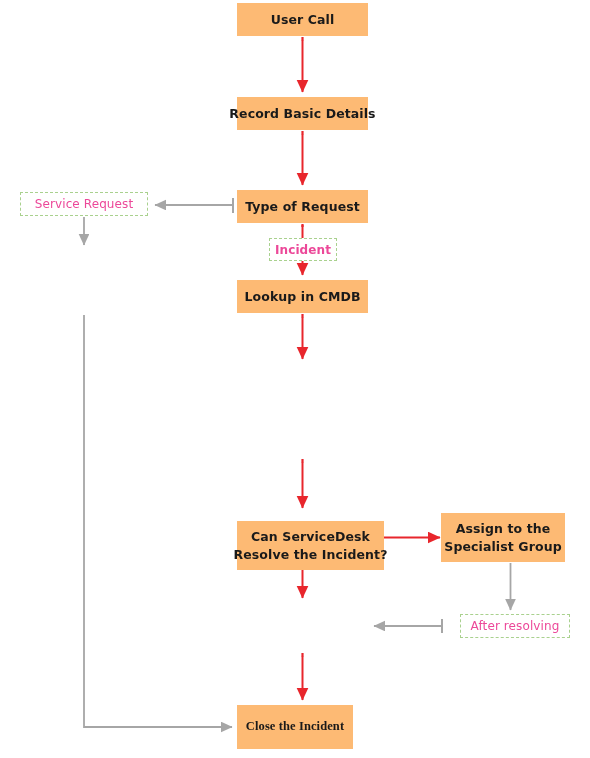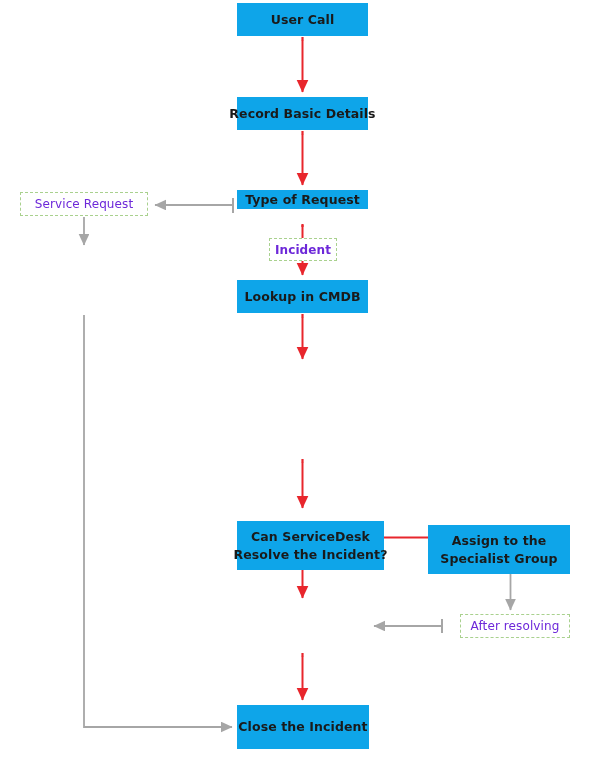--- a/index.html
+++ b/index.html
@@ -19,21 +19,21 @@
     overflow: hidden;
   }
   .node {
     position: absolute;
     box-sizing: border-box;
     display: flex;
     flex-direction: column;
     align-items: center;
     justify-content: center;
     text-align: left;
-    background: #0ea5e9;
+    background: #fdba74;
     color: #1a1a1a;
     font-weight: bold;
     font-size: 12.5px;
     line-height: 1.38;
     letter-spacing: 0.1px;
     padding: 2px 12px;
   }
   .node .ln { display: block; white-space: nowrap; }
   .node .sub {
     color: #203a8f;
@@ -43,21 +43,21 @@
   }
   .label-box {
     position: absolute;
     box-sizing: border-box;
     display: flex;
     align-items: center;
     justify-content: center;
     text-align: center;
     background: #ffffff;
     border: 1.5px dashed #a9d18e;
-    color: #6d28d9;
+    color: #ec4899;
     font-weight: normal;
     font-size: 12px;
     letter-spacing: 0.1px;
   }
   svg.edges {
     position: absolute;
     left: 0;
     top: 0;
     width: 590px;
     height: 758px;
@@ -124,41 +124,41 @@
   </svg>
 
   <div class="node" style="left:237px; top:3px; width:131px; height:33px;">
     <span class="ln">User Call</span>
   </div>
 
   <div class="node" style="left:237px; top:97px; width:131px; height:33px;">
     <span class="ln">Record Basic Details</span>
   </div>
 
-  <div class="node" style="left:237px; top:190px; width:131px; height:19px;">
+  <div class="node" style="left:237px; top:190px; width:131px; height:33px;">
     <span class="ln">Type of Request</span>
   </div>
 
   <div class="node" style="left:237px; top:280px; width:131px; height:33px;">
     <span class="ln">Lookup in CMDB</span>
   </div>
 
 
   <div class="node" style="left:237px; top:521px; width:147px; height:49px;">
     <span class="ln">Can ServiceDesk</span>
     <span class="ln">Resolve the Incident?</span>
   </div>
 
-  <div class="node" style="left:428px; top:513px; width:142px; height:49px;margin-top:12px;">
+  <div class="node" style="left:441px; top:513px; width:124px; height:49px;">
     <span class="ln">Assign to the</span>
     <span class="ln">Specialist Group</span>
   </div>
 
 
-  <div class="node" style="left:237px; top:705px; width:132px; height:44px;">
+  <div class="node" style="left:237px; top:705px; width:116px; height:44px;font-family:Liberation Serif, serif;">
     <span class="ln">Close the Incident</span>
   </div>
 
 
   <div class="label-box" style="left:20px; top:192px; width:128px; height:24px;">
     <span>Service Request</span>
   </div>
 
   <div class="label-box" style="left:269px; top:238px; width:68px; height:23px;font-weight:bold;">
     <span>Incident</span>

